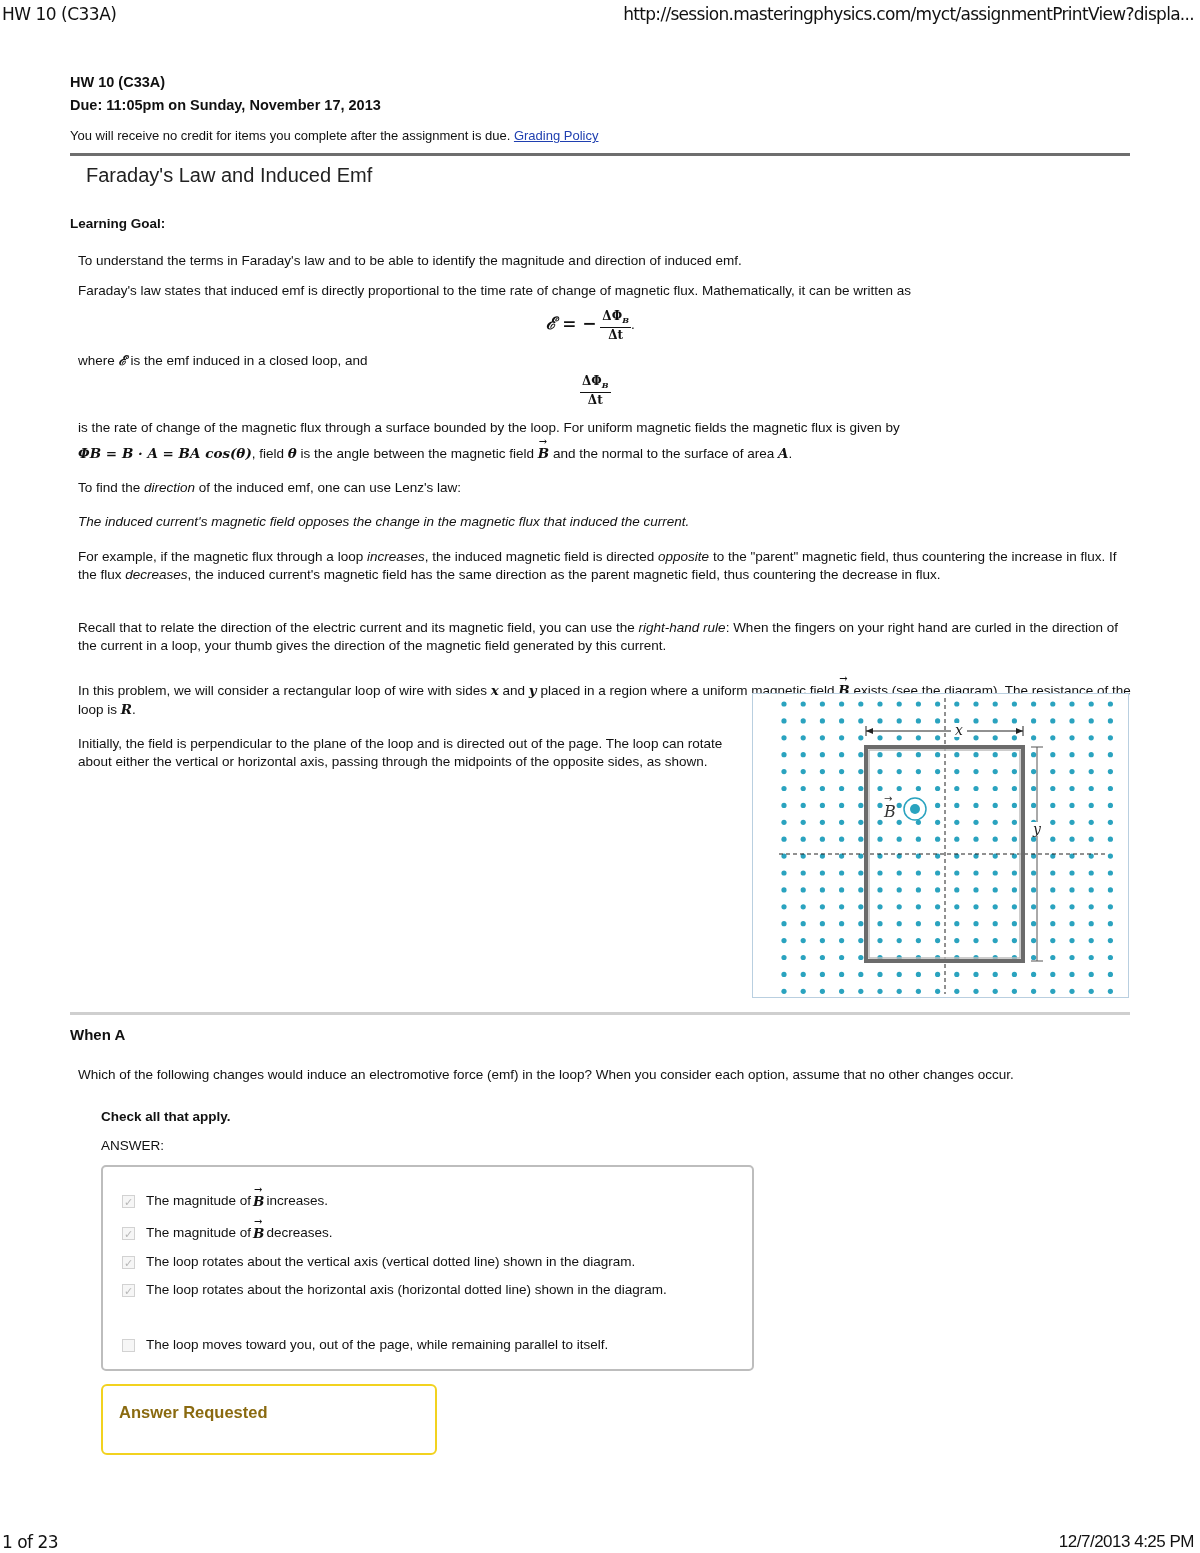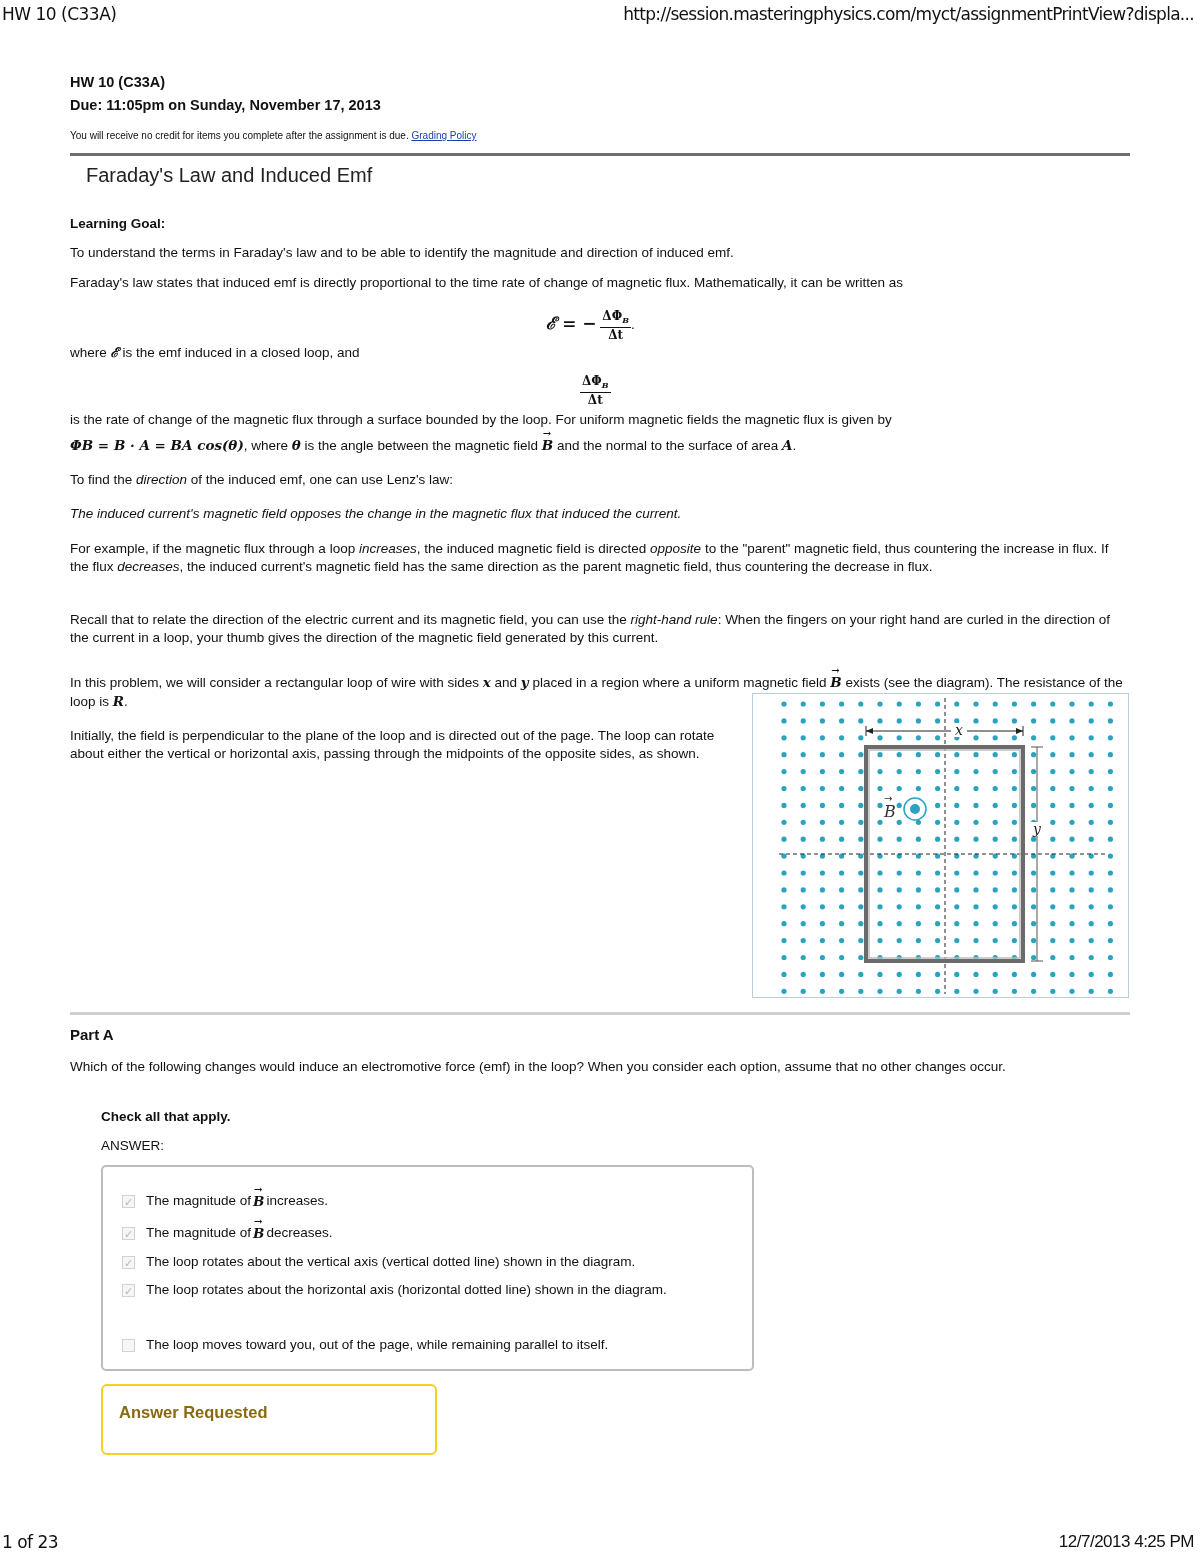--- a/index.html
+++ b/index.html
@@ -7,27 +7,27 @@
          font-family: "Liberation Sans", sans-serif; color: #111; }
   .print-header-left { position: absolute; left: 2px; top: 4px; font-family: "DejaVu Sans", sans-serif; font-size: 17px; letter-spacing: -0.5px; color: #111; }
   .print-header-right { position: absolute; right: 6px; top: 4px; font-family: "DejaVu Sans", sans-serif; font-size: 17px; letter-spacing: -0.7px; color: #111; }
   .print-footer-left { position: absolute; left: 2px; top: 1532px; font-family: "DejaVu Sans", sans-serif; font-size: 17px; letter-spacing: -0.5px; }
   .print-footer-right { position: absolute; right: 6px; top: 1532px; font-family: Liberation Sans, sans-serif; font-size: 17px; letter-spacing: -0.5px; }
 
   .page { position: absolute; left: 70px; top: 0; width: 1060px; font-size: 13.5px; line-height: 18px; }
   .abs { position: absolute; }
   .hw-title { top: 73px; font-size: 14.5px; font-weight: bold; }
   .due { top: 96px; font-size: 14.5px; font-weight: bold; }
-  .notice { top: 127px; font-size: 10px; }
+  .notice { top: 127px; font-size: 13px; }
   .notice a { color: #1f3fb0; text-decoration: underline; }
   .rule-dark { position: absolute; left: 0; top: 153px; width: 1060px; height: 3px; background: #6e6e6e; }
   .rule-light { position: absolute; left: 0; top: 1012px; width: 1060px; height: 3px; background: #cfcfcf; }
   .section-title { top: 166px; left: 16px; font-size: 20px; font-weight: normal; color: #222; }
   .learning-goal { top: 215px; font-weight: bold; }
-  p.para { margin: 0; position: absolute; left: 0; width: 1060px; }
+  p.para { margin: 8px; position: absolute; left: 0; width: 1060px; }
   .math { font-family: "DejaVu Serif", serif; font-weight: bold; font-style: italic; }
   .vec { position: relative; display: inline-block; }
   .vec::before { content: "\2192"; position: absolute; top: -11px; left: 1px; font-size: 10px; font-style: normal; }
   .frac { display: inline-block; vertical-align: middle; text-align: center; font-family: "DejaVu Serif", serif; font-weight: bold; font-size: 12px; line-height: 14px; }
   .frac .num { display: block; border-bottom: 1.5px solid #111; padding: 0 2px; }
   .frac .den { display: block; }
   .frac sub { font-size: 8px; font-style: italic; }
 
   .diagram { position: absolute; left: 682px; top: 693px; width: 375px; height: 303px; border: 1px solid #b9cfe0; background: #fff; }
 
@@ -71,21 +71,21 @@
   <p class="para" style="top:343px">
     <span>where </span><span class="math">ℰ</span><span> is the emf induced in a closed loop, and</span>
   </p>
 
   <div class="abs" style="top:374px; left:510px;">
     <span class="frac"><span class="num"><span>ΔΦ</span><sub>B</sub></span><span class="den">Δt</span></span>
   </div>
 
   <p class="para" style="top:411px">is the rate of change of the magnetic flux through a surface bounded by the loop. For uniform magnetic fields the magnetic flux is given by</p>
   <p class="para" style="top:436px">
-    <span class="math">ΦB = B · A = BA cos(θ)</span><span>, where </span><span class="math">θ</span><span> is the angle between the magnetic field </span><span class="math vec">B</span><span> and the normal to the surface of area </span><span class="math">A</span><span>.</span>
+    <span class="math">ΦB = B · A = BA cos(θ)</span><span>, field </span><span class="math">θ</span><span> is the angle between the magnetic field </span><span class="math vec">B</span><span> and the normal to the surface of area </span><span class="math">A</span><span>.</span>
   </p>
 
   <p class="para" style="top:471px">
     <span>To find the </span><em>direction</em><span> of the induced emf, one can use Lenz's law:</span>
   </p>
   <p class="para" style="top:505px; font-style:italic">The induced current's magnetic field opposes the change in the magnetic flux that induced the current.</p>
   <p class="para" style="top:540px">
     <span>For example, if the magnetic flux through a loop </span><em>increases</em><span>, the induced magnetic field is directed </span><em>opposite</em><span> to the "parent" magnetic field, thus countering the increase in flux. If the flux </span><em>decreases</em><span>, the induced current's magnetic field has the same direction as the parent magnetic field, thus countering the decrease in flux.</span>
   </p>
   <p class="para" style="top:611px">
@@ -442,21 +442,21 @@
       <text x="280" y="140" font-family="DejaVu Serif, serif" font-style="italic" font-size="14" fill="#222">y</text>
       <text x="131" y="123" font-family="DejaVu Serif, serif" font-style="italic" font-size="16" fill="#333">B</text>
       <text x="131" y="108" font-family="DejaVu Sans, sans-serif" font-size="10" fill="#333">→</text>
       <circle cx="162" cy="115" r="11" fill="#fff" stroke="#2aa3bf" stroke-width="1.5"></circle>
       <circle cx="162" cy="115" r="5" fill="#2aa3bf"></circle>
     </svg>
   </div>
 
   <div class="rule-light"></div>
 
-  <div class="abs part-a">Part A</div>
+  <div class="abs part-a">When A</div>
   <p class="para question">Which of the following changes would induce an electromotive force (emf) in the loop? When you consider each option, assume that no other changes occur.</p>
   <div class="abs check-all">Check all that apply.</div>
   <div class="abs answer-label">ANSWER:</div>
 
   <div class="answer-box">
     <div class="opt" style="top:25px">
       <span class="cb checked"></span>
       <span>The magnitude of </span>
         <span class="math vec" style="margin:0 2px">B</span>
         <span> increases.</span>

